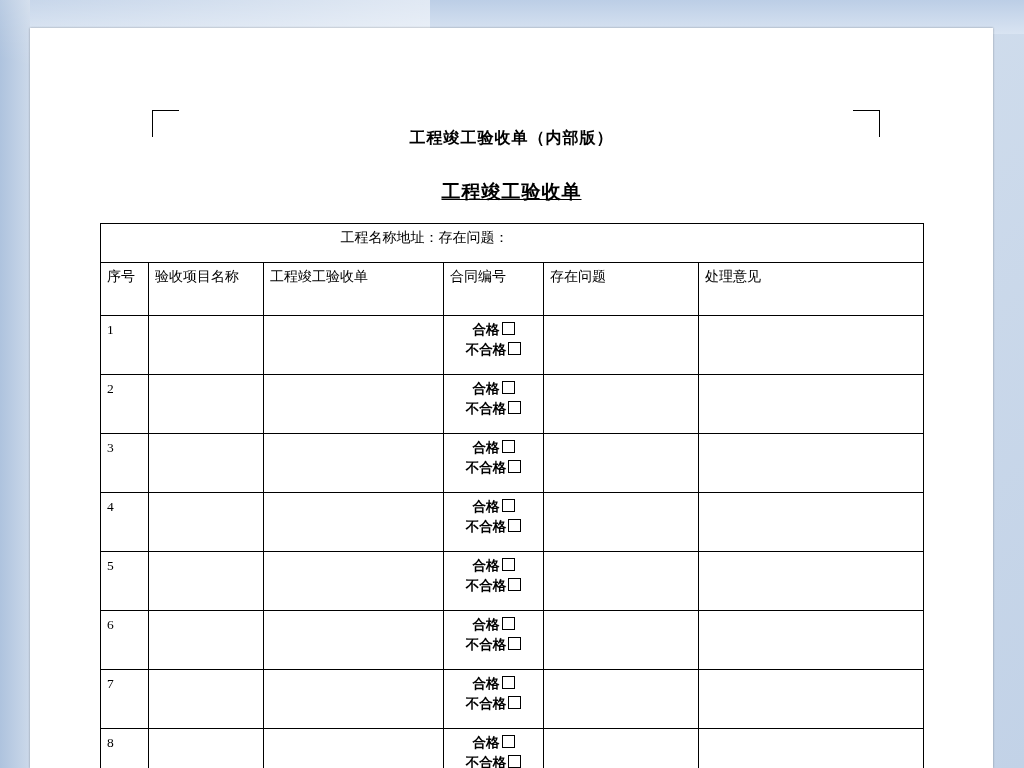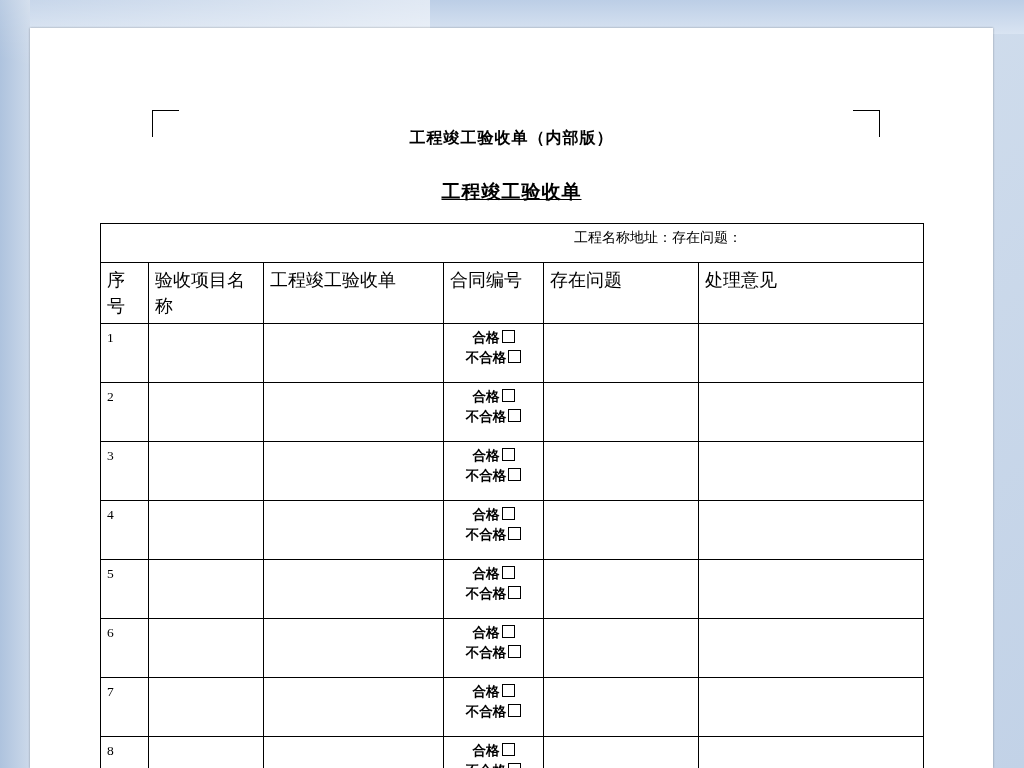--- a/index.html
+++ b/index.html
@@ -102,27 +102,27 @@
     line-height: 1.45;
   }
 
   .hdr-row td {
     height: 30px;
     vertical-align: middle;
     font-size: 14px;
   }
   .hdr-inner {
     display: flex;
-    justify-content: flex-end;
+    justify-content: center;
     align-items: center;
     padding-right: 175px;
   }
   .col-head td {
     height: 44px;
-    font-size: 18px;
+    font-size: 14px;
   }
   .data-row td {
     height: 50px;
   }
   .pass-cell {
     text-align: center;
     vertical-align: top;
     padding-top: 3px;
   }
   .pass-cell div {

